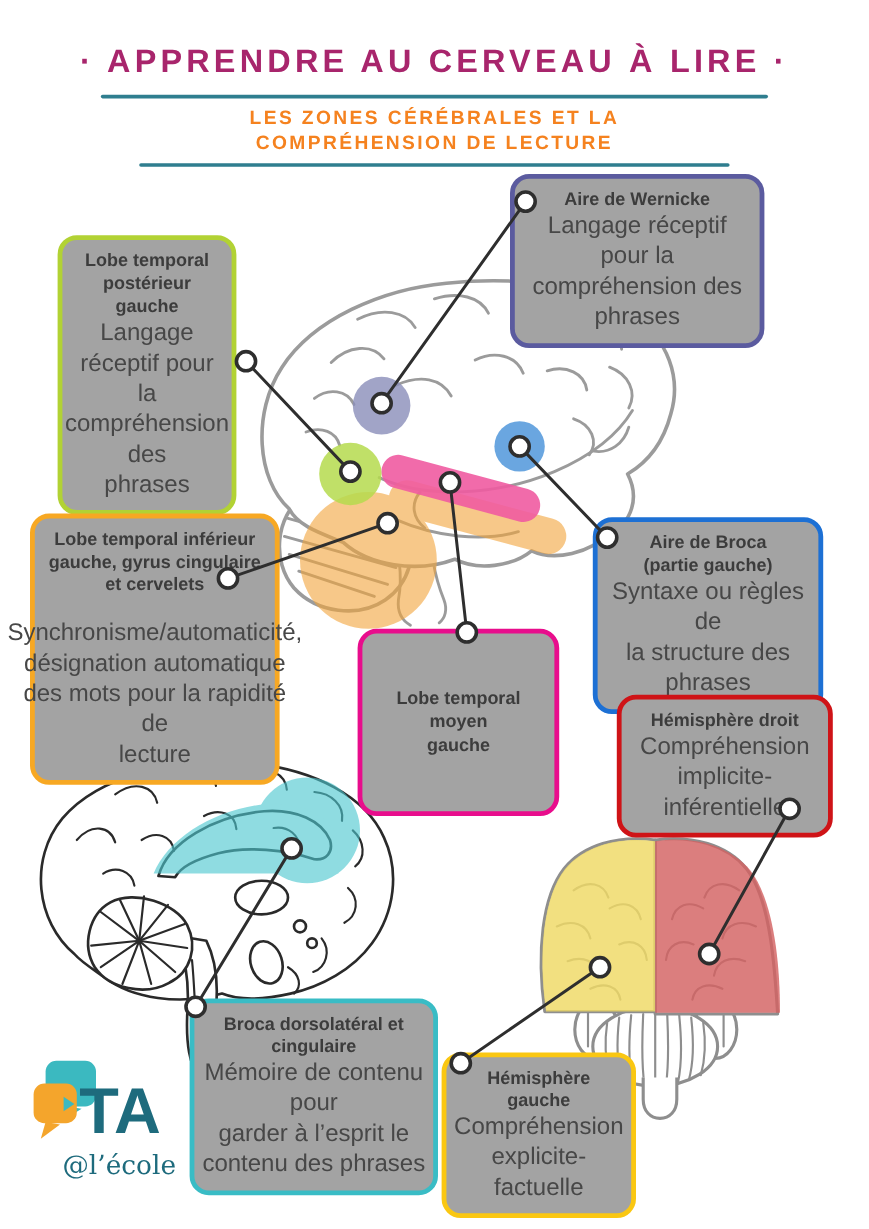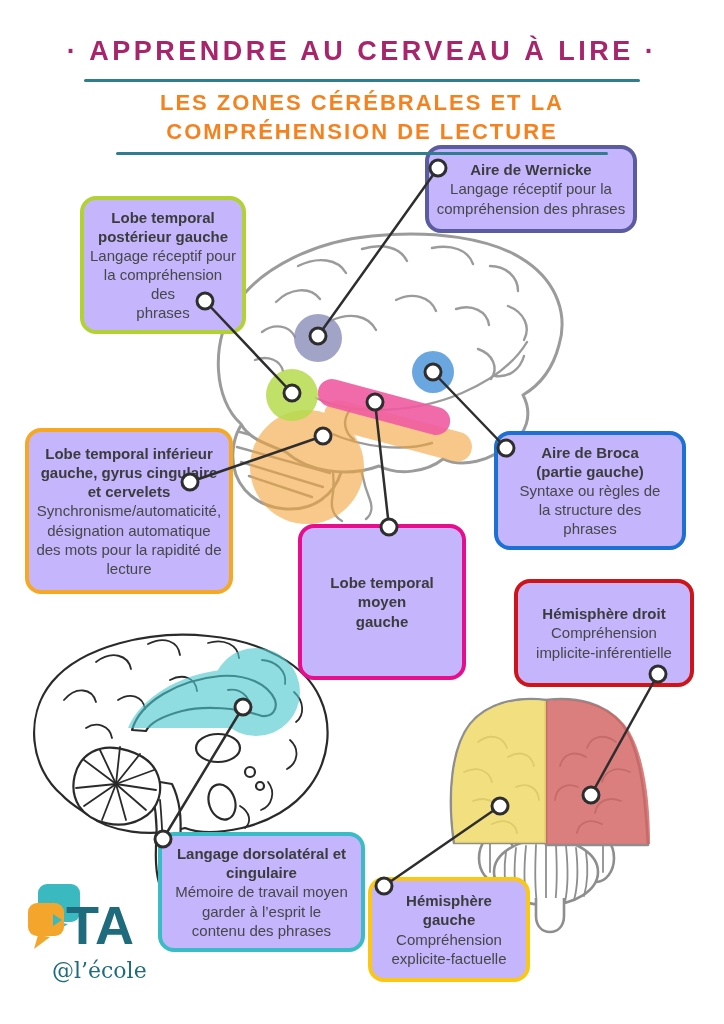--- a/index.html
+++ b/index.html
@@ -10,30 +10,30 @@
   
   .header{position:absolute;top:24px;left:0;width:724px;text-align:center;z-index:4;}
   .title1{
     font-size:27px;font-weight:bold;letter-spacing:3.5px;margin:12px;
     white-space:nowrap;
   }
   .rule{height:3px;margin:7px auto 6px auto;border-radius:2px;}
   .rule-top{width:556px;}
   .rule-bottom{width:492px;margin-top:6px;}
   .title2{
-    font-size:22px;font-weight:bold;letter-spacing:2px;line-height:1.32;margin:2px 0 0 0;
+    font-size:16px;font-weight:bold;letter-spacing:2px;line-height:1.32;margin:2px 0 0 0;
   }
   
   .callout{
-    position:absolute;background:#c4b5fd;border:4px solid #888;border-radius:16px;
+    position:absolute;background:#a3a3a3;border:4px solid #888;border-radius:16px;
     display:flex;flex-direction:column;justify-content:center;align-items:center;
     text-align:center;padding:8px 6px;box-sizing:border-box;z-index:2;
   }
   .c-title{font-weight:bold;font-size:15px;line-height:1.27;white-space:pre-line;}
-  .c-body{font-size:15px;line-height:1.27;white-space:pre-line;color:#474747;}
+  .c-body{font-size:20px;line-height:1.27;white-space:pre-line;color:#474747;}
   
   .art{position:absolute;left:0;top:0;z-index:1;}
   .wires{position:absolute;left:0;top:0;z-index:3;pointer-events:none;}
   .cl{stroke:#2e2e2e;stroke-width:2.5;stroke-linecap:round;}
   .cd{fill:#ffffff;stroke:#2e2e2e;stroke-width:3;}
   .outline{fill:#ffffff;stroke:#9b9b9b;stroke-width:3;stroke-linejoin:round;}
   .gyri{fill:none;stroke:#9b9b9b;stroke-width:2.4;stroke-linecap:round;}
   .ink{fill:#ffffff;stroke:#2a2a2a;stroke-width:2.2;stroke-linejoin:round;}
   .inkline{fill:none;stroke:#2a2a2a;stroke-width:1.8;stroke-linecap:round;}
   .gray2{fill:#ffffff;stroke:#8e8e8e;stroke-width:2.6;stroke-linejoin:round;}
@@ -197,29 +197,29 @@
     <path d="M546,701 C578,696 608,705 625,725 C643,748 650,795 650,844 L546,844 Z" opacity="0.82" style="fill: rgb(211, 98, 98);"></path>
   </g>
 </svg>
 
 <div class="callout" style="left: 425px; top: 145px; width: 212px; min-height: 88px; border-color: rgb(91, 91, 159);">
   <div class="c-title">Aire de Wernicke</div>
   <div class="c-body">Langage réceptif pour la
 compréhension des phrases</div>
 </div>
 
-<div class="callout" style="left: 48px; top: 196px; width: 166px; min-height: 128px; border-color: rgb(178, 210, 52); margin-left: 32px;">
+<div class="callout" style="left: 48px; top: 196px; width: 149px; min-height: 128px; border-color: rgb(178, 210, 52);">
   <div class="c-title">Lobe temporal
 postérieur gauche</div>
   <div class="c-body">Langage réceptif pour
 la compréhension des
 phrases</div>
 </div>
 
-<div class="callout" style="left: 25px; top: 428px; width: 208px; min-height: 166px; border-color: rgb(247, 168, 35);">
+<div class="callout" style="left: 25px; top: 428px; width: 208px; min-height: 166px; border-color: rgb(247, 168, 35); gap: 18px;">
   <div class="c-title">Lobe temporal inférieur
 gauche, gyrus cingulaire
 et cervelets</div>
   <div class="c-body">Synchronisme/automaticité,
 désignation automatique
 des mots pour la rapidité de
 lecture</div>
 </div>
 
 <div class="callout" style="left: 494px; top: 431px; width: 192px; min-height: 118px; border-color: rgb(29, 112, 212);">
@@ -235,23 +235,23 @@
 gauche</div>
 </div>
 
 <div class="callout" style="left: 514px; top: 579px; width: 180px; min-height: 108px; border-color: rgb(207, 19, 23);">
   <div class="c-title">Hémisphère droit</div>
   <div class="c-body">Compréhension
 implicite-inférentielle</div>
 </div>
 
 <div class="callout" style="left: 158px; top: 832px; width: 207px; min-height: 120px; border-color: rgb(57, 188, 197);">
-  <div class="c-title">Langage dorsolatéral et
+  <div class="c-title">Broca dorsolatéral et
 cingulaire</div>
-  <div class="c-body">Mémoire de travail moyen
+  <div class="c-body">Mémoire de contenu pour
 garder à l’esprit le
 contenu des phrases</div>
 </div>
 
 <div class="callout" style="left: 368px; top: 877px; width: 162px; min-height: 105px; border-color: rgb(250, 199, 18);">
   <div class="c-title">Hémisphère
 gauche</div>
   <div class="c-body">Compréhension
 explicite-factuelle</div>
 </div>

